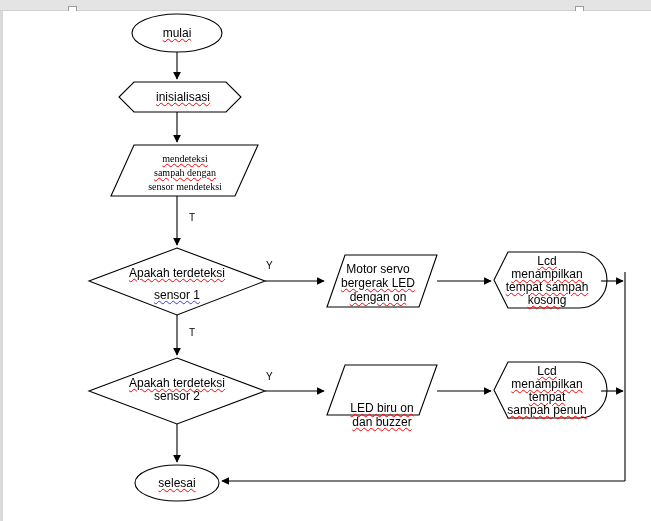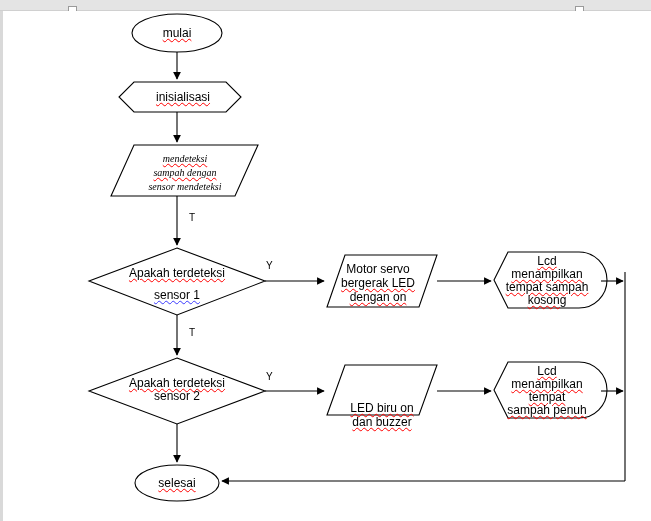--- a/index.html
+++ b/index.html
@@ -127,21 +127,21 @@
   </svg>
 
   <div class="lbl sans" style="left:137px;top:27px;width:80px;">
     <span class="sq-red">mulai</span>
   </div>
 
   <div class="lbl sans" style="left:136px;top:91px;width:94px;">
     <span class="sq-red">inisialisasi</span>
   </div>
 
-  <div class="lbl serif" style="left:125px;top:152px;width:120px;line-height:14px;font-style:italic;">
+  <div class="lbl serif" style="left:125px;top:152px;width:120px;line-height:14px;">
     <span class="sq-red">mendeteksi</span>
     <span class="sq-red">sampah dengan</span>
     <span>sensor mendeteksi</span>
   </div>
 
   <div class="lbl sans" style="left:121px;top:267px;width:112px;line-height:13px;">
     <span class="sq-red">Apakah terdeteksi</span>
     <span class="sq-blue">sensor 1</span>
   </div>
 

